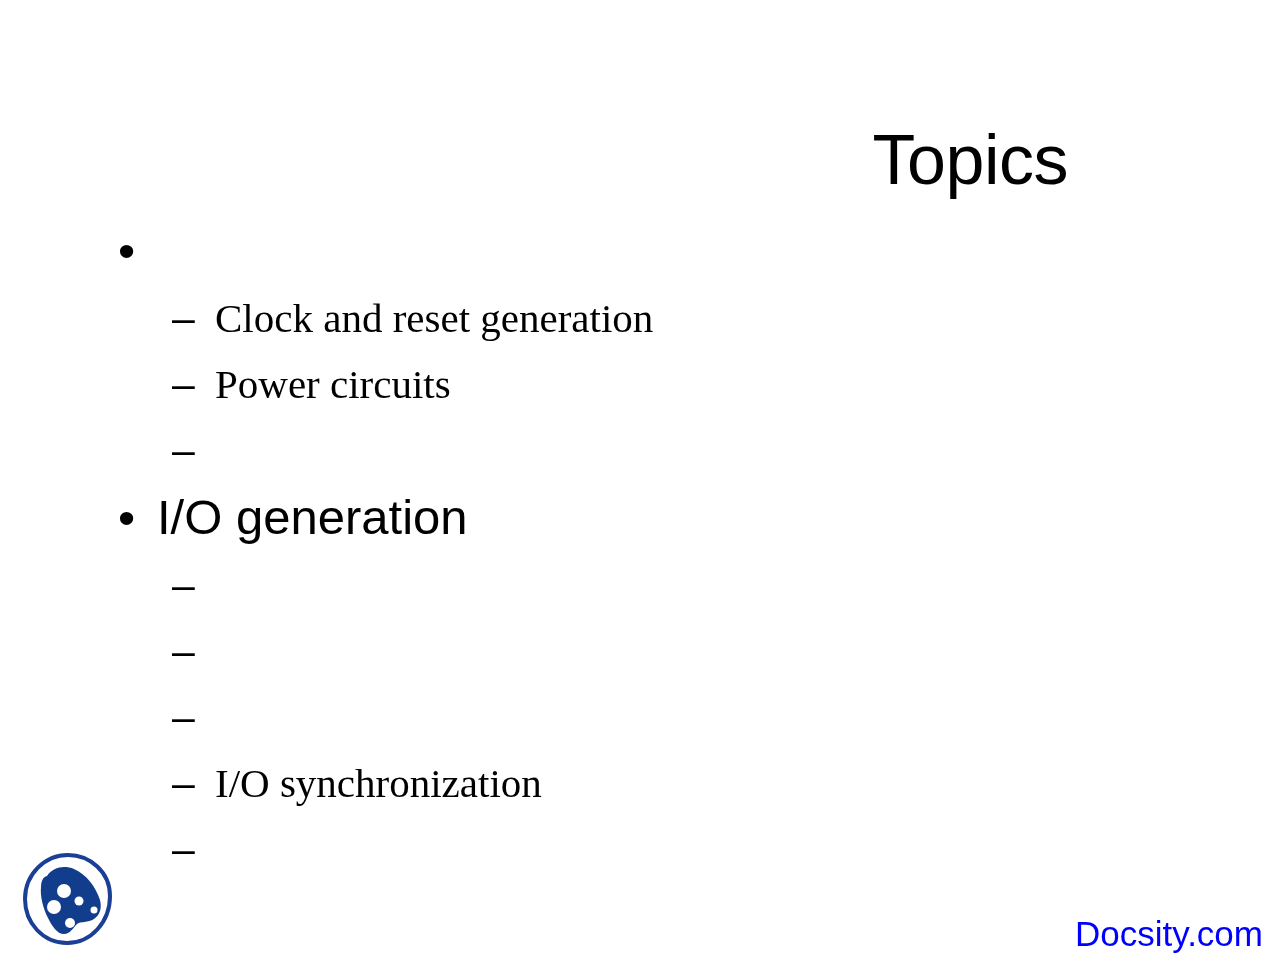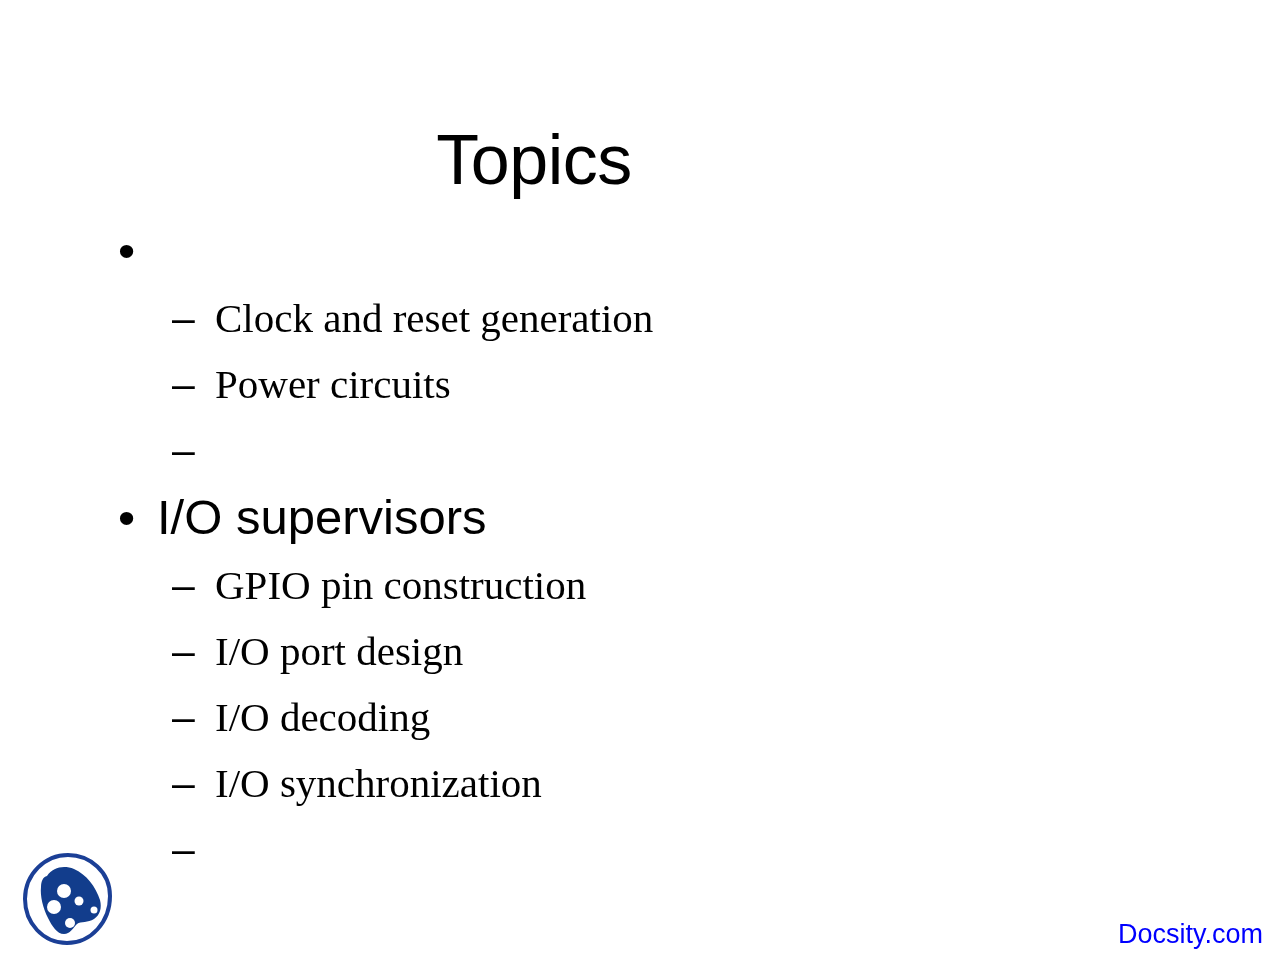--- a/index.html
+++ b/index.html
@@ -21,21 +21,21 @@
     inset: 0;
     background: #ffffff;
   }
 
   
   #slide-title {
     position: absolute;
     left: 0;
     top: 78px;
     width: 1068px;
-    text-align: center;
+    text-align: right;
     font-size: 70px;
     line-height: 1.0;
     font-weight: 400;
     letter-spacing: -0.5px;
     color: #000000;
   }
 
   
   #body-list {
     position: absolute;
@@ -88,21 +88,21 @@
     flex: 0 1 auto;
     white-space: nowrap;
     font-family: Liberation Serif, serif;
   }
 
   
   #footer-brand {
     position: absolute;
     right: 17px;
     bottom: 11px;
-    font-size: 27px;
+    font-size: 35px;
     line-height: 30px;
     color: #0000ff;
     font-family: "Liberation Sans", sans-serif;
     white-space: nowrap;
   }
 
   
   #site-logo {
     position: absolute;
     left: 20px;
@@ -129,33 +129,30 @@
       </div>
       <div class="bullet-row lvl2">
         <span class="marker">–</span>
         <span class="label">Power circuits</span>
       </div>
       <div class="bullet-row lvl2">
         <span class="marker">–</span>
       </div>
       <div class="bullet-row lvl1">
         <span class="marker">•</span>
-        <span class="label">I/O supervisors</span>
+        <span class="label">I/O generation</span>
       </div>
       <div class="bullet-row lvl2">
         <span class="marker">–</span>
-        <span class="label">GPIO pin construction</span>
       </div>
       <div class="bullet-row lvl2">
         <span class="marker">–</span>
-        <span class="label">I/O port design</span>
       </div>
       <div class="bullet-row lvl2">
         <span class="marker">–</span>
-        <span class="label">I/O decoding</span>
       </div>
       <div class="bullet-row lvl2">
         <span class="marker">–</span>
         <span class="label">I/O synchronization</span>
       </div>
       <div class="bullet-row lvl2">
         <span class="marker">–</span>
       </div>
     </div>
 

